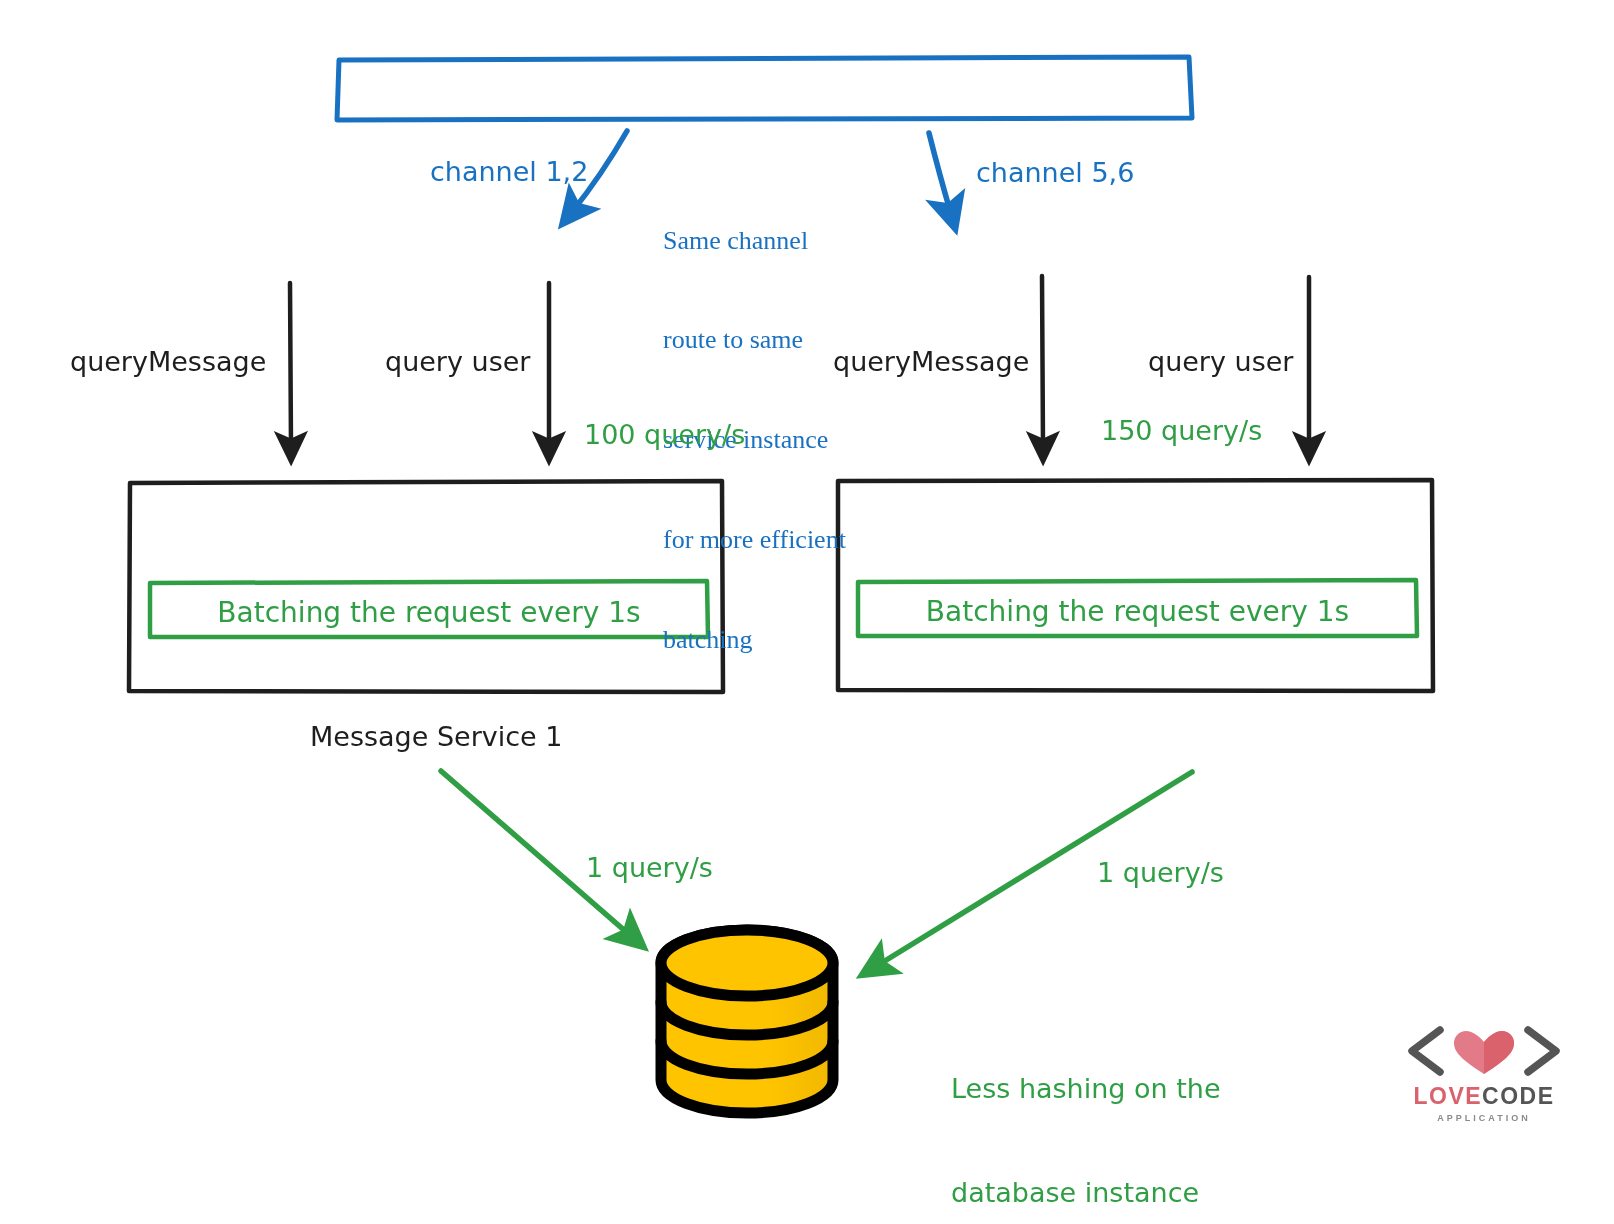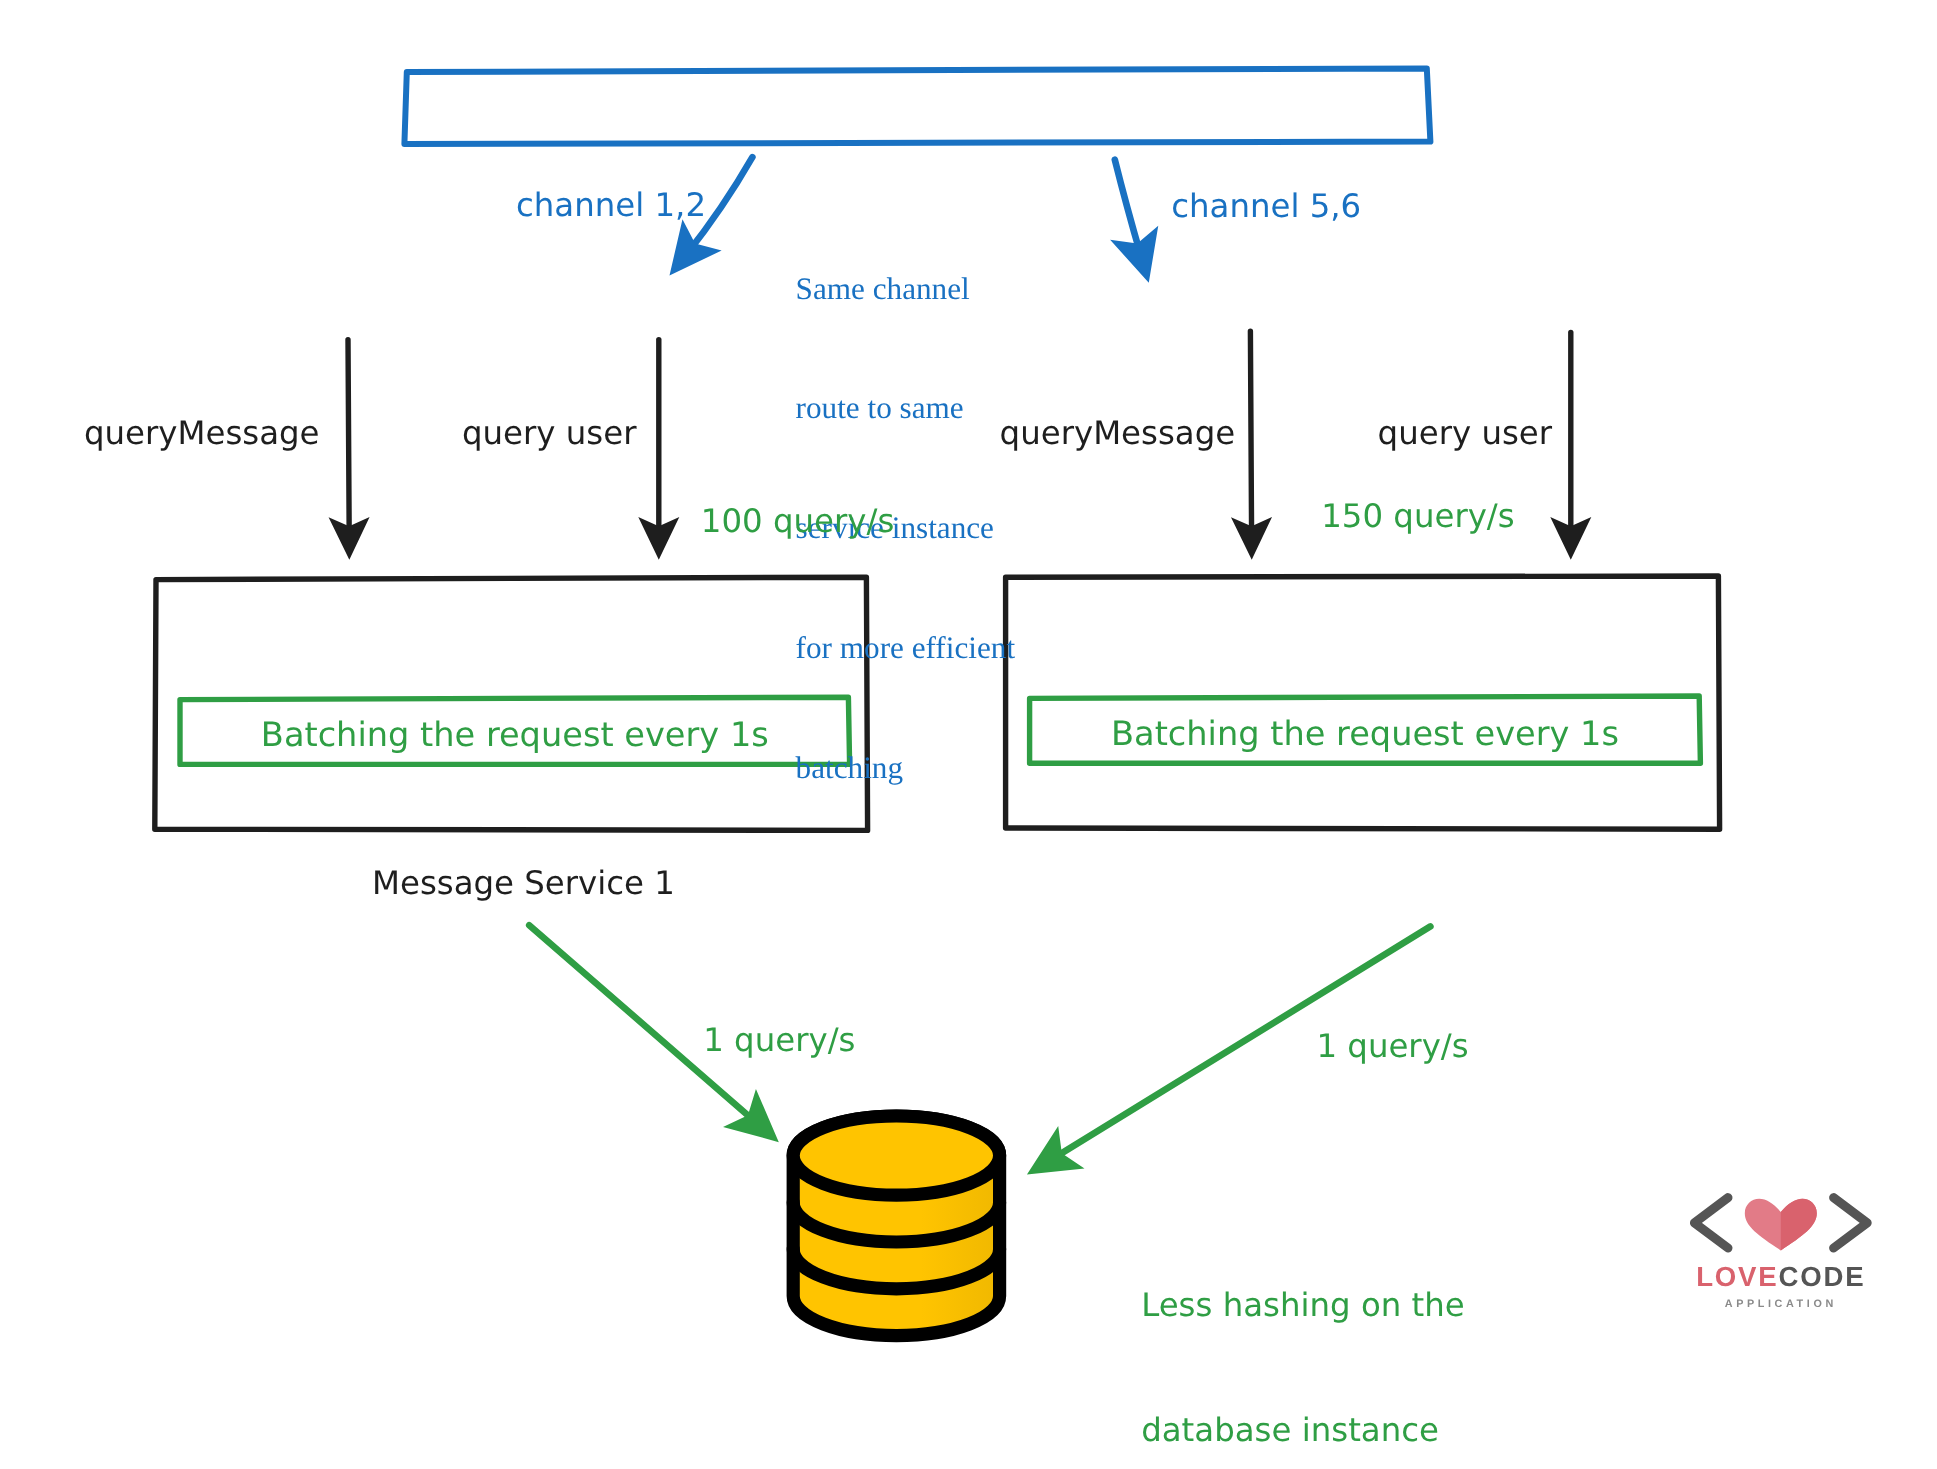--- a/index.html
+++ b/index.html
@@ -38,21 +38,21 @@
   .t-title  { font-size: 30px; }
   .t-note   { font-size: 26px; }
   .t-annot  { font-size: 27px; }
   .t-rate   { font-size: 27px; }
   .t-batch  { font-size: 28px; }
   .t-svc    { font-size: 27px; }
 
   #logo {
     position: absolute;
     left: 1396px;
-    top: 988px;
+    top: 1020px;
     width: 176px;
     height: 110px;
     display: flex;
     flex-direction: column;
     align-items: center;
   }
   #logo .mark { width: 176px; height: 62px; }
   #logo .word {
     font-family: "Liberation Sans", sans-serif;
     font-size: 23px;

